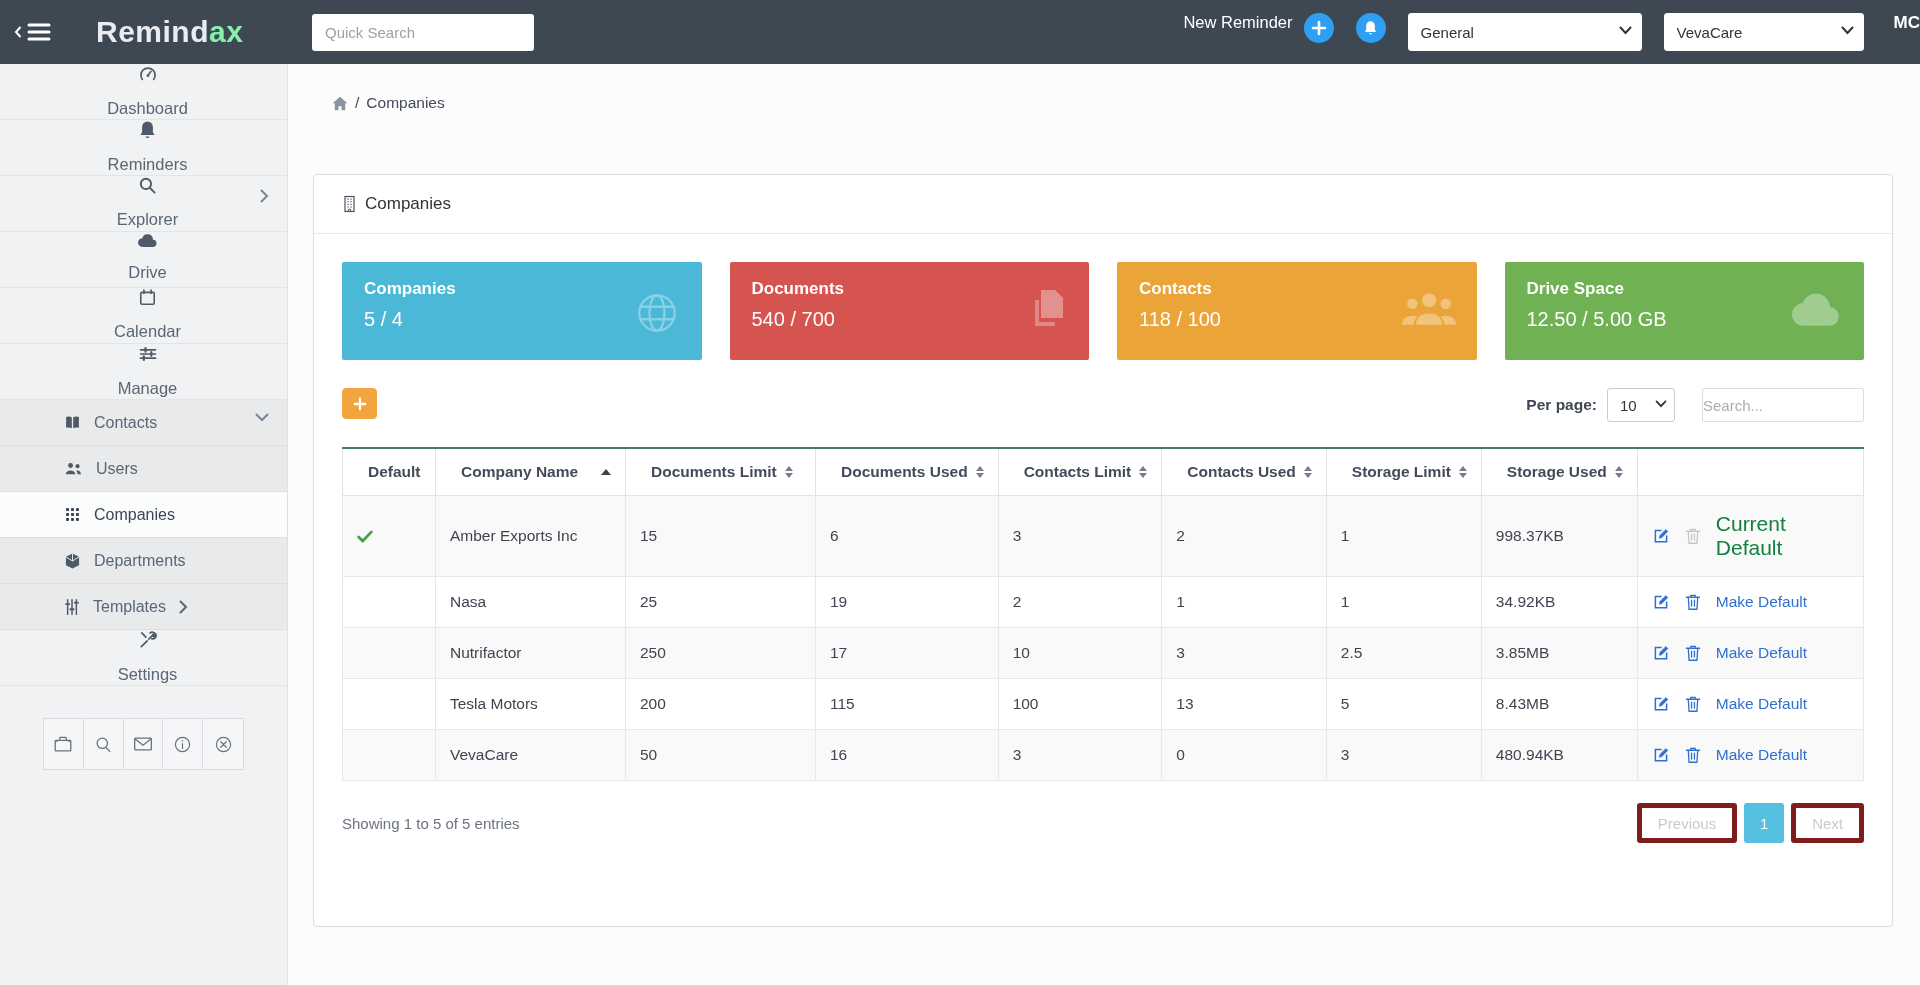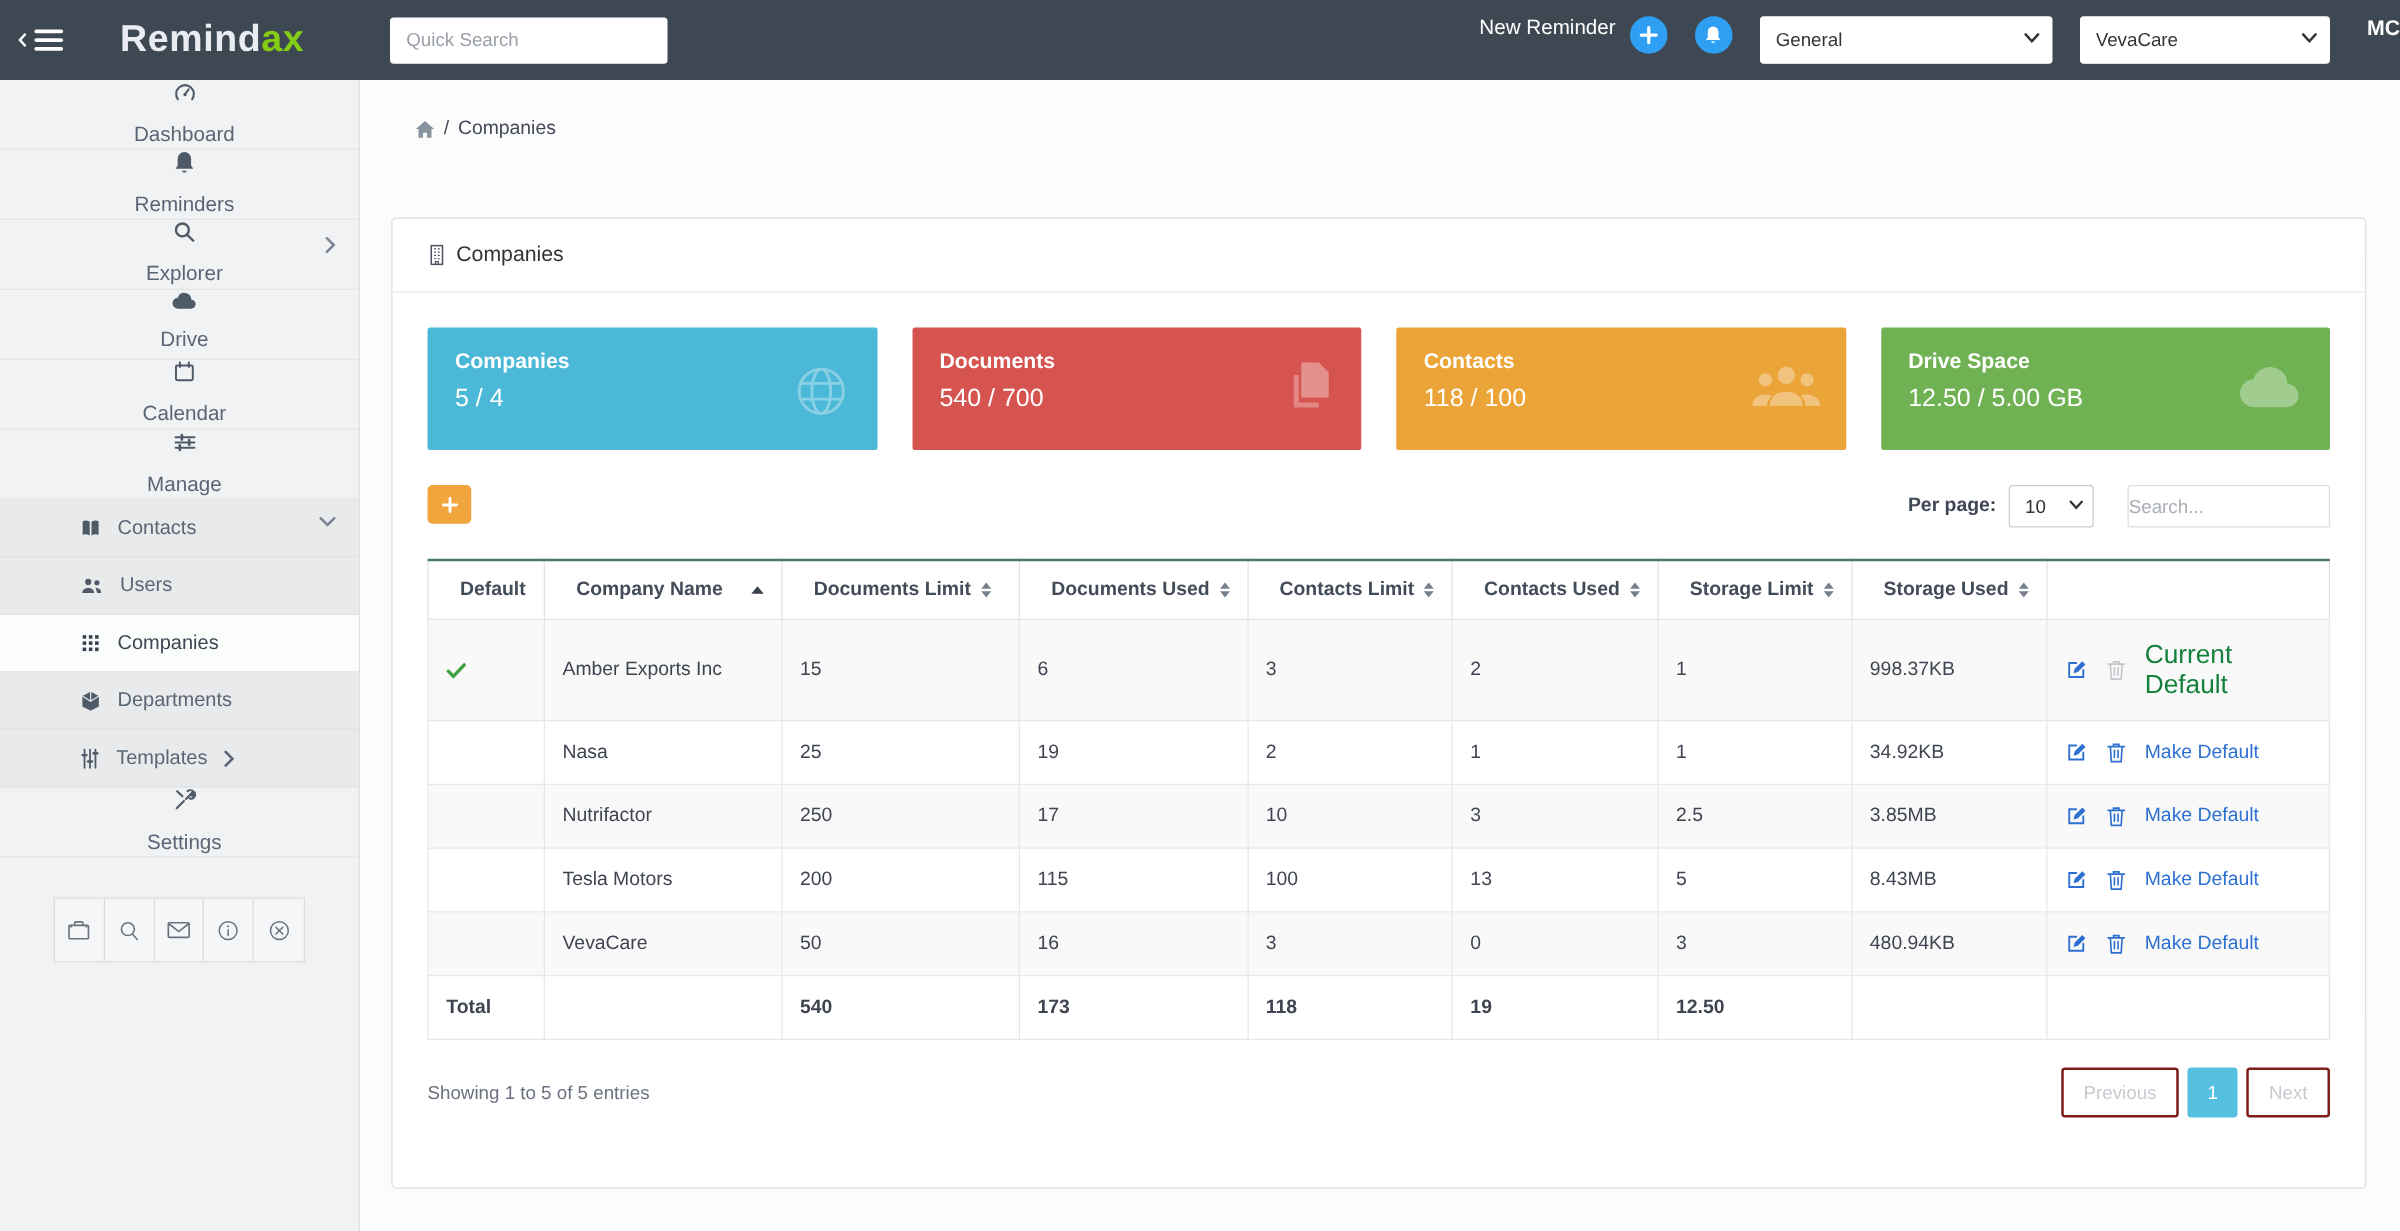--- a/index.html
+++ b/index.html
@@ -107,21 +107,21 @@
   .icon-btn { color:#2e70d1; cursor:pointer; }
   .icon-btn.muted { color:#c3c8cd; cursor:default; }
   .default-link { color:#2e70d1; font-size:15.5px; cursor:pointer; text-decoration:none; }
   .default-text-muted { color:#15803d; font-size:21px; }
   .total-row td { font-weight:bold; background:#fff; border-top:1px solid #d9d9d9; }
 
   
   .table-footer { margin-top:22px; display:flex; align-items:center; }
   .summary { font-size:15px; color:#6b7280; }
   .pagination { margin-left:auto; display:flex; gap:7px; }
-  .page-btn { height:40px; min-width:40px; padding:0 16px; border:2px solid #7f1d1d; border-radius:3px;
+  .page-btn { height:40px; min-width:40px; padding:0 16px; border:5px solid #7f1d1d; border-radius:3px;
     background:#fff; color:#c6cbd0; font-size:15px; display:flex; align-items:center;
     justify-content:center; cursor:default;text-align:center; }
   .page-btn.active { background:#56c0e0; border-color:#56c0e0; color:#fff; padding:0; cursor:pointer; }
 </style>
 </head>
 <body>
 
 <header class="topbar" style="background-color: rgb(61, 72, 82);">
   <div class="nav-left">
     <span class="burger">
@@ -129,21 +129,21 @@
         <svg width="9" height="12" viewBox="0 0 8 12" fill="none" stroke="currentColor" stroke-width="2">
             <path d="M6 1L1.5 6L6 11"></path>
           </svg>
       </span>
       <span>
         <svg width="26" height="20" viewBox="0 0 24 20" fill="none" stroke="currentColor" stroke-width="3" stroke-linecap="round">
             <path d="M2 3h20M2 10h20M2 17h20"></path>
           </svg>
       </span>
     </span>
-    <span class="brand"><span>Remind</span><span class="accent" style="color: #84cc16; margin-top: 20px;">ax</span></span>
+    <span class="brand"><span>Remind</span><span class="accent" style="color: #86efac; margin-top: 20px;">ax</span></span>
   </div>
   <input class="quick-search" type="text" placeholder="Quick Search" style="">
   <div class="nav-right">
     <span class="new-reminder">New Reminder</span>
     <span class="circle-btn" style="background-color: rgb(47, 159, 244);">
       <span>
         <svg width="16" height="16" viewBox="0 0 16 16" fill="none" stroke="currentColor" stroke-width="2.6" stroke-linecap="round">
             <path d="M8 2v12M2 8h12"></path>
           </svg>
       </span>
@@ -664,31 +664,20 @@
                 <span class="icon-btn">
                       <svg width="16" height="18" viewBox="0 0 22 24" fill="none" stroke="currentColor" stroke-width="1.8" stroke-linecap="round">
                         <path d="M2 5.5h18M8 5.5V3h6v2.5M4.5 5.5L5.6 22h10.8l1.1-16.5"></path>
                         <path d="M9 9.5v8M13 9.5v8"></path>
                       </svg>
                     </span>
                 <a class="default-link">Make Default</a>
               </div>
                 </td>
             </tr>
-            <tr class="total-row">
-              <td>Total</td>
-              <td></td>
-              <td>540</td>
-              <td>173</td>
-              <td>118</td>
-              <td>19</td>
-              <td>12.50</td>
-              <td></td>
-              <td></td>
-            </tr>
           </tbody>
         </table>
 
         <div class="table-footer">
           <span class="summary">Showing 1 to 5 of 5 entries</span>
           <div class="pagination">
             <span class="page-btn">Previous</span>
             <span class="page-btn active" style="background-color: rgb(86, 192, 224); border-color: rgb(86, 192, 224);">1</span>
             <span class="page-btn">Next</span>
           </div>

